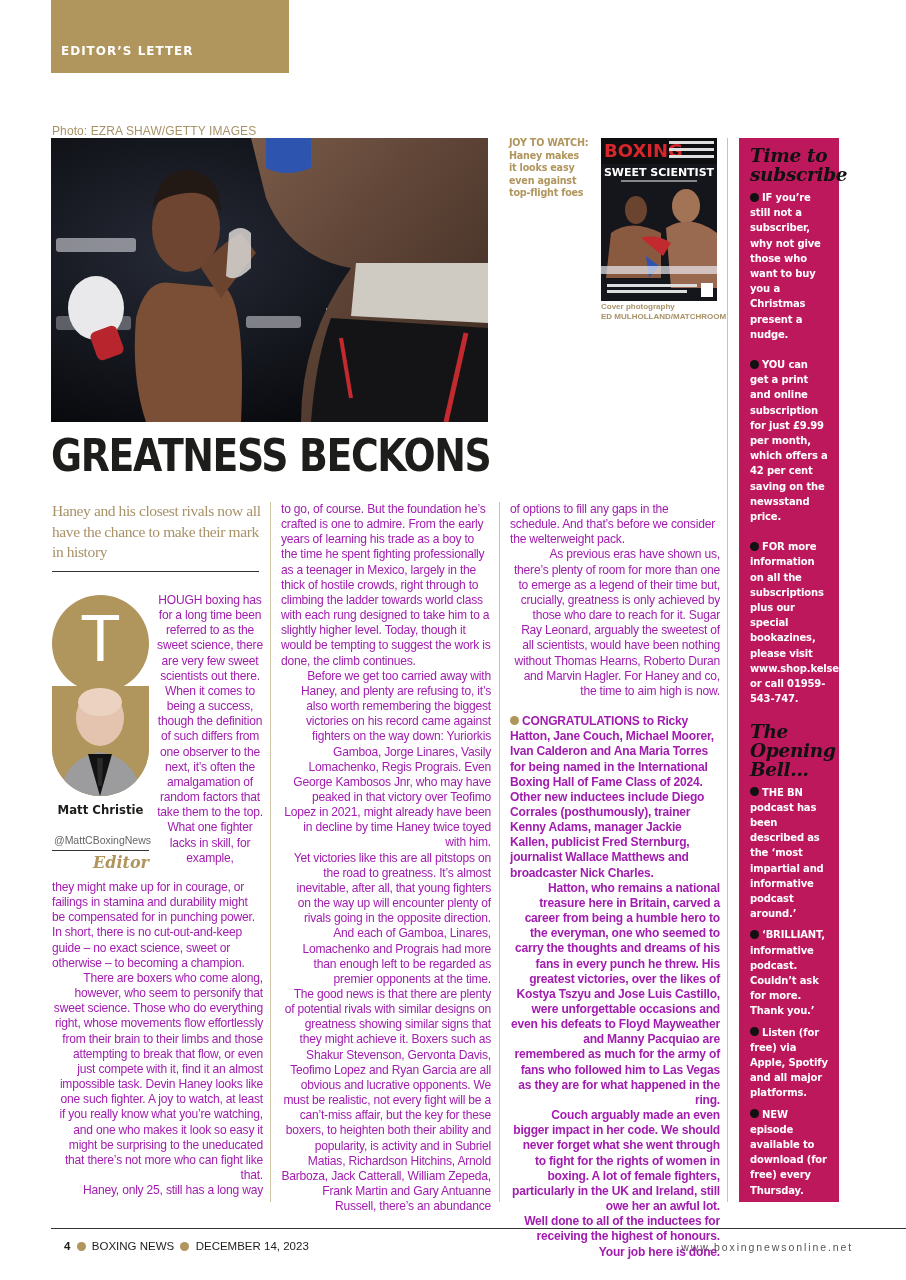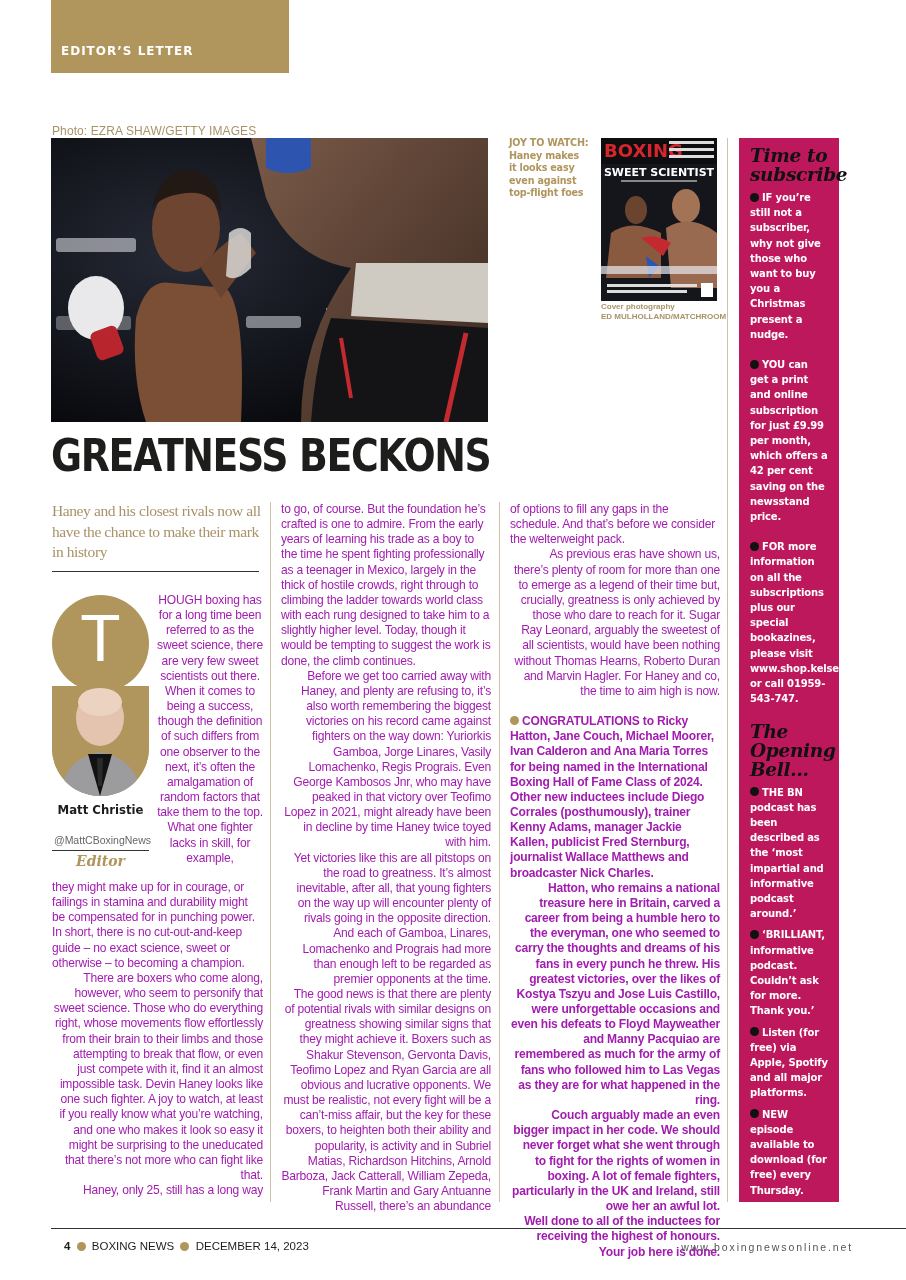--- a/index.html
+++ b/index.html
@@ -106,22 +106,22 @@
     position: absolute; left: 52px; top: 802px; width: 97px; text-align: center;
     font-family: "DejaVu Sans", sans-serif; font-weight: bold; font-size: 13px; line-height: 15px; color: #1d1d1b;
     transform: scaleX(0.9); transform-origin: center top;
   }
   .byline-handle {
     position: absolute; left: 50px; top: 834px; width: 101px; text-align: right;
     font-family: "Liberation Sans Narrow", "Liberation Sans", sans-serif; font-size: 10.5px; color: #666;
   }
   .byline-rule { position: absolute; left: 52px; top: 850px; width: 97px; height: 1px; background: #333; }
   .byline-role {
-    position: absolute; left: 52px; top: 853px; width: 97px; text-align: center;
-    font-family: "DejaVu Serif", serif; font-style: italic; font-weight: bold; font-size: 14px; color: #b0955c;
+    position: absolute; left: 52px; top: 853px; width: 97px; text-align: right;
+    font-family: "DejaVu Serif", serif; font-style: italic; font-weight: bold; font-size: 16px; color: #b0955c;
   }
 
   .footer-rule { position: absolute; left: 51px; top: 1228px; width: 855px; height: 1px; background: #333; }
   .footer-left {
     position: absolute; left: 64px; top: 1240px;
     font-family: "Liberation Sans Narrow", "Liberation Sans", sans-serif; font-size: 11.5px; color: #1d1d1b;
   }
   .footer-left .pn { font-weight: bold; }
   .footer-dot { display: inline-block; width: 9px; height: 9px; border-radius: 50%; background: #b0955c; margin: 0 3px; vertical-align: -0.5px; }
   .footer-right {

